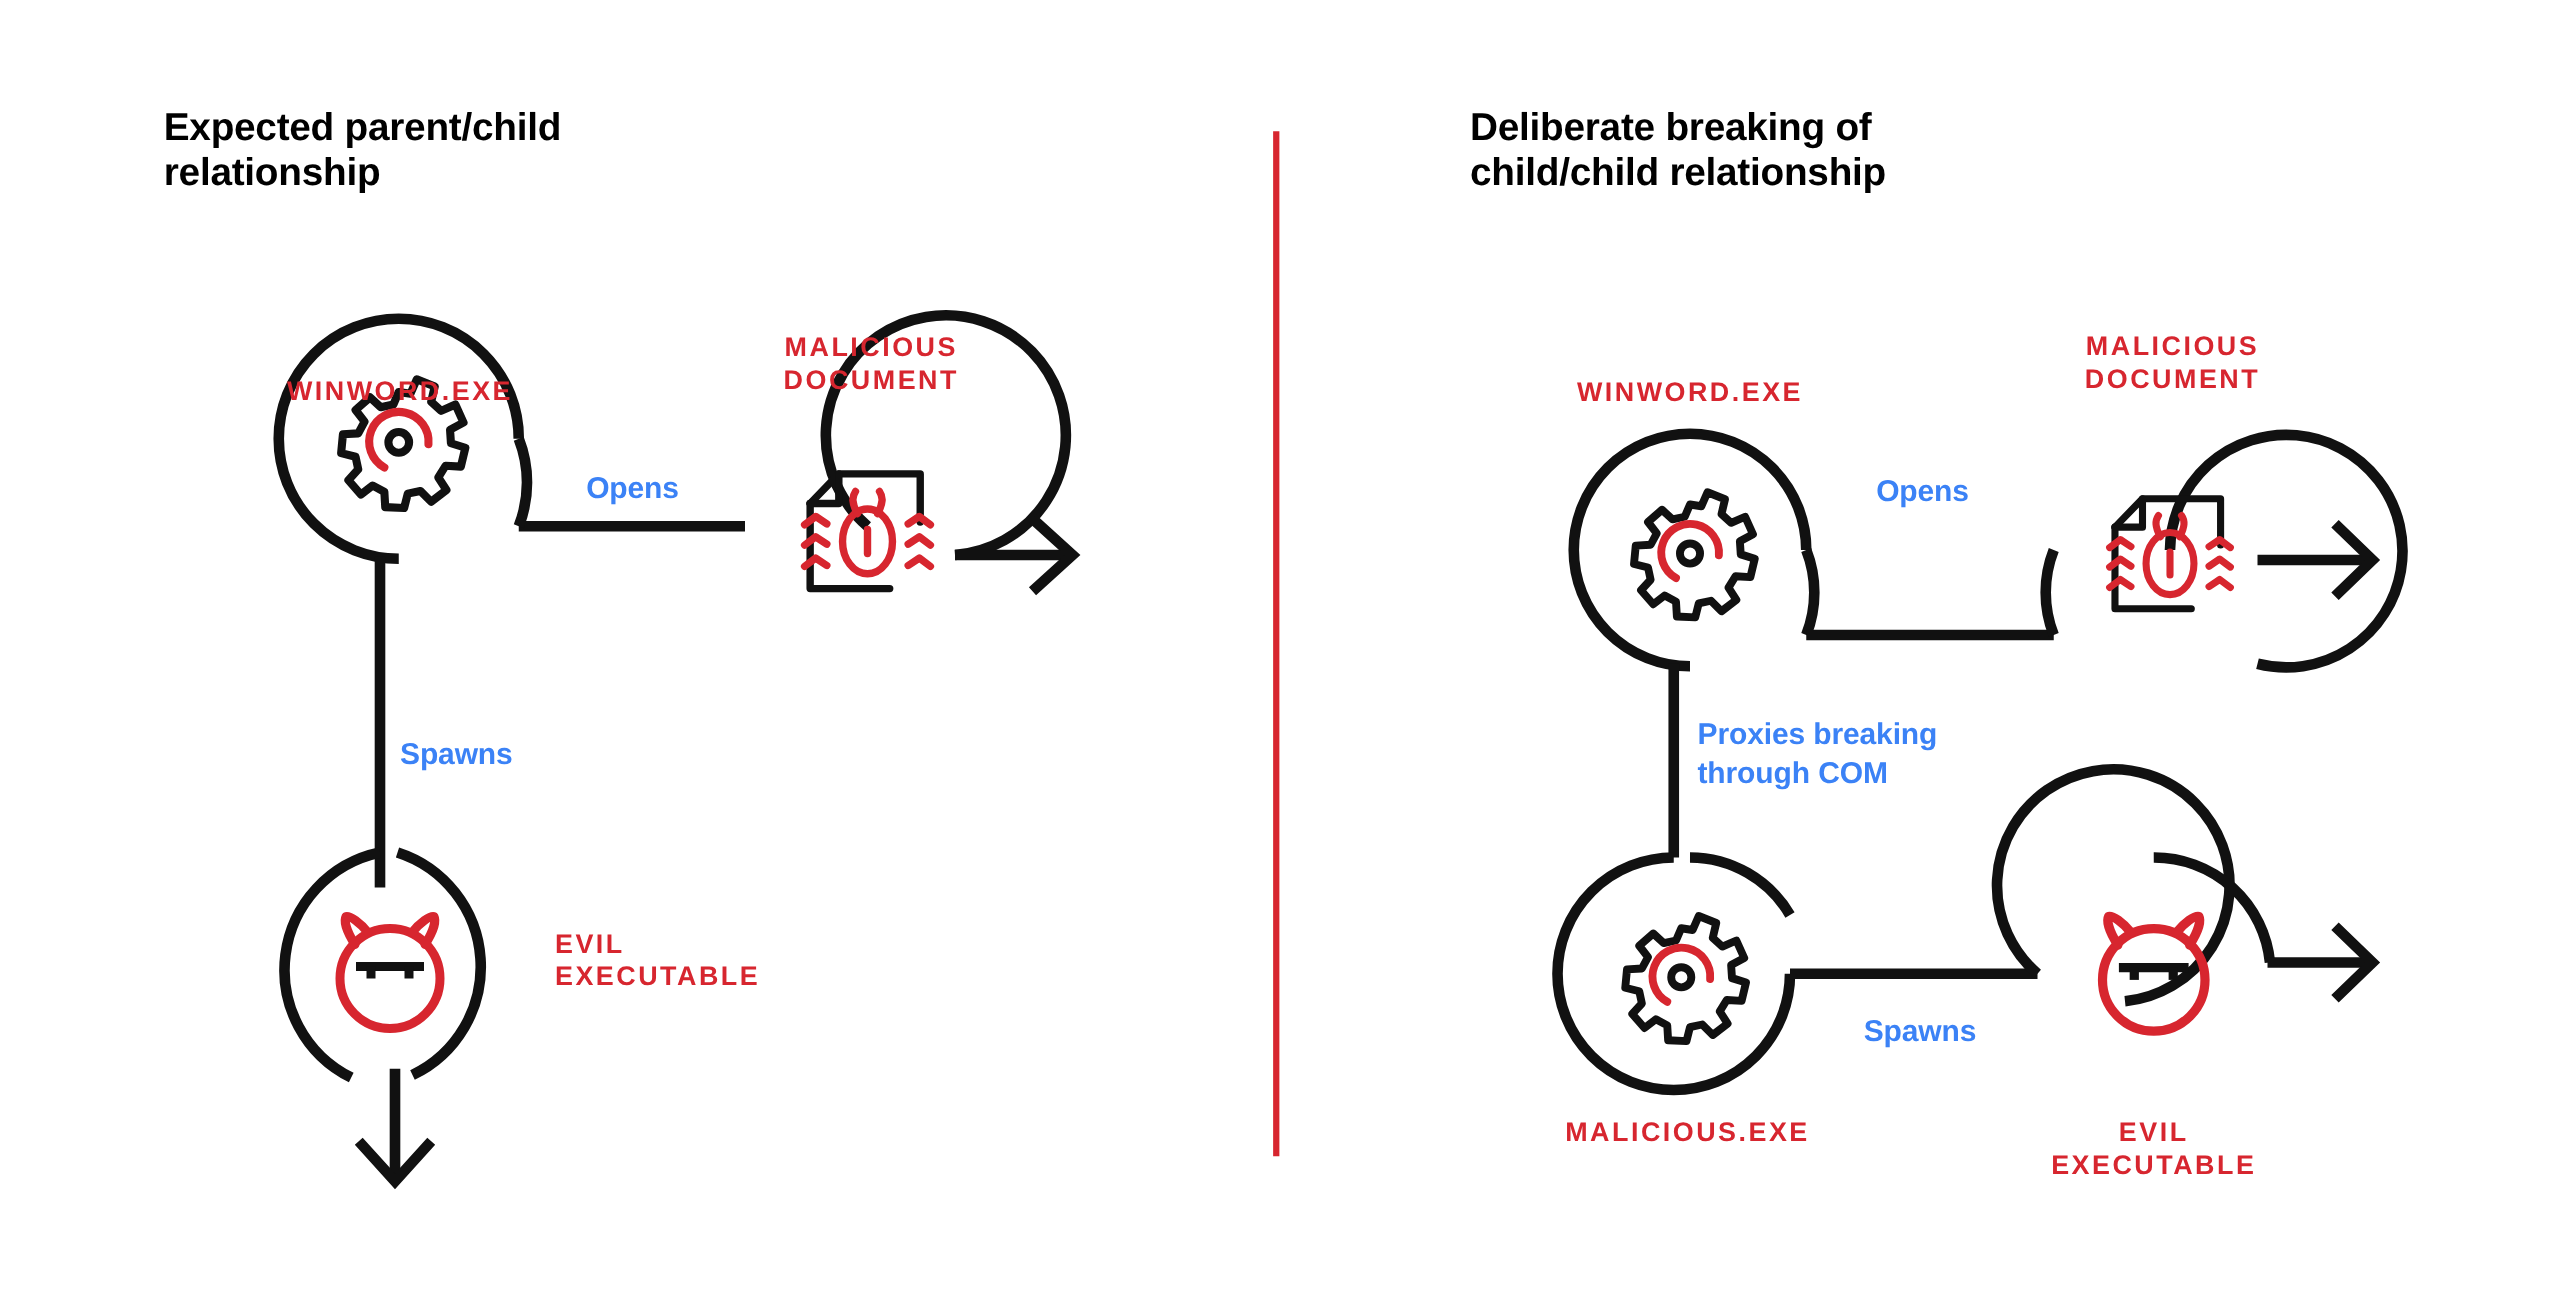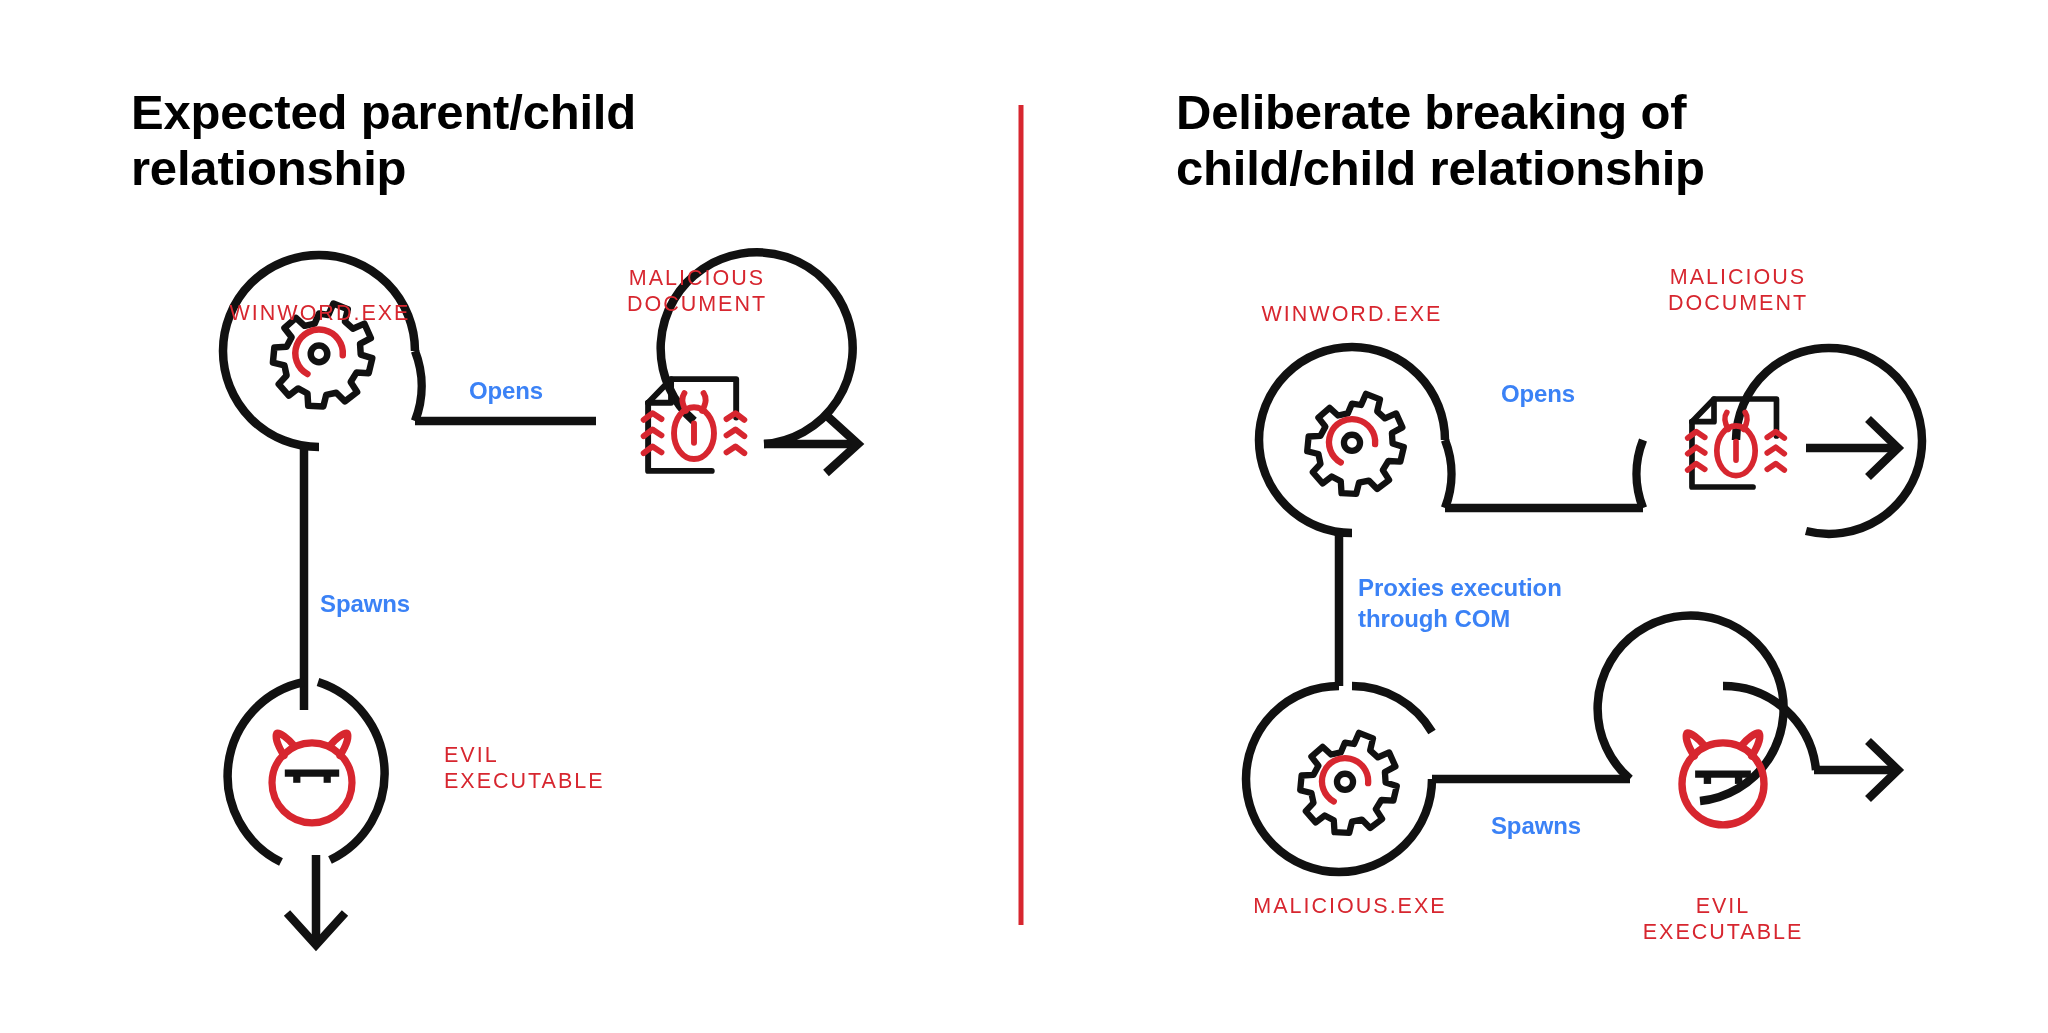--- a/index.html
+++ b/index.html
@@ -24,29 +24,29 @@
   svg.diagram {
     position: absolute;
     top: 0; left: 0;
     width: 2048px;
     height: 1033px;
     display: block;
   }
   .panel-title {
     position: absolute;
     font-weight: bold;
-    font-size: 49px;
+    font-size: 31px;
     line-height: 1.15;
     color: #000000;
     letter-spacing: -0.2px;
     white-space: pre-line;
   }
   .node-label {
     position: absolute;
-    font-weight: normal;
+    font-weight: bold;
     font-size: 21.5px;
     line-height: 1.22;
     color: #D7262F;
     letter-spacing: 2.0px;
     white-space: pre-line;
   }
   .edge-label {
     position: absolute;
     font-weight: bold;
     font-size: 24px;
@@ -230,18 +230,18 @@
   <div class="node-label lbl-center" style="left:1738px; top:264px; width:330px;">MALICIOUS
 DOCUMENT</div>
 
   <div class="node-label lbl-center" style="left:1350px; top:893px; width:420px;">MALICIOUS.EXE</div>
 
   <div class="node-label lbl-center" style="left:1723px; top:893px; width:330px;">EVIL
 EXECUTABLE</div>
 
   <div class="edge-label lbl-center" style="left:1538px; top:378px; width:240px;">Opens</div>
 
-  <div class="edge-label lbl-left" style="left:1358px; top:572px; width:320px;">Proxies execution
+  <div class="edge-label lbl-left" style="left:1358px; top:572px; width:320px;">Proxies breaking
 through COM</div>
 
   <div class="edge-label lbl-center" style="left:1536px; top:810px; width:240px;">Spawns</div>
 
 </div>
 
 </body></html>

